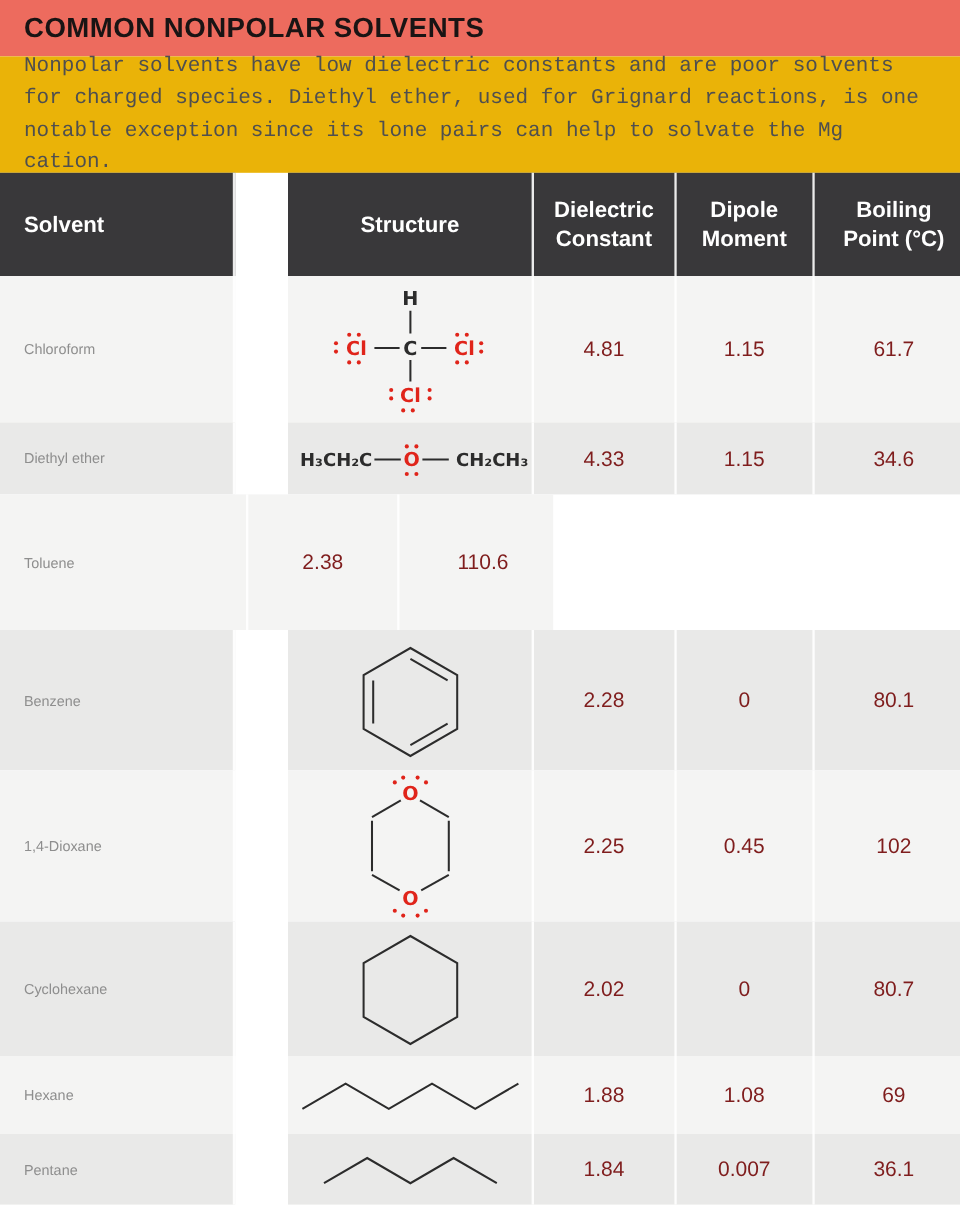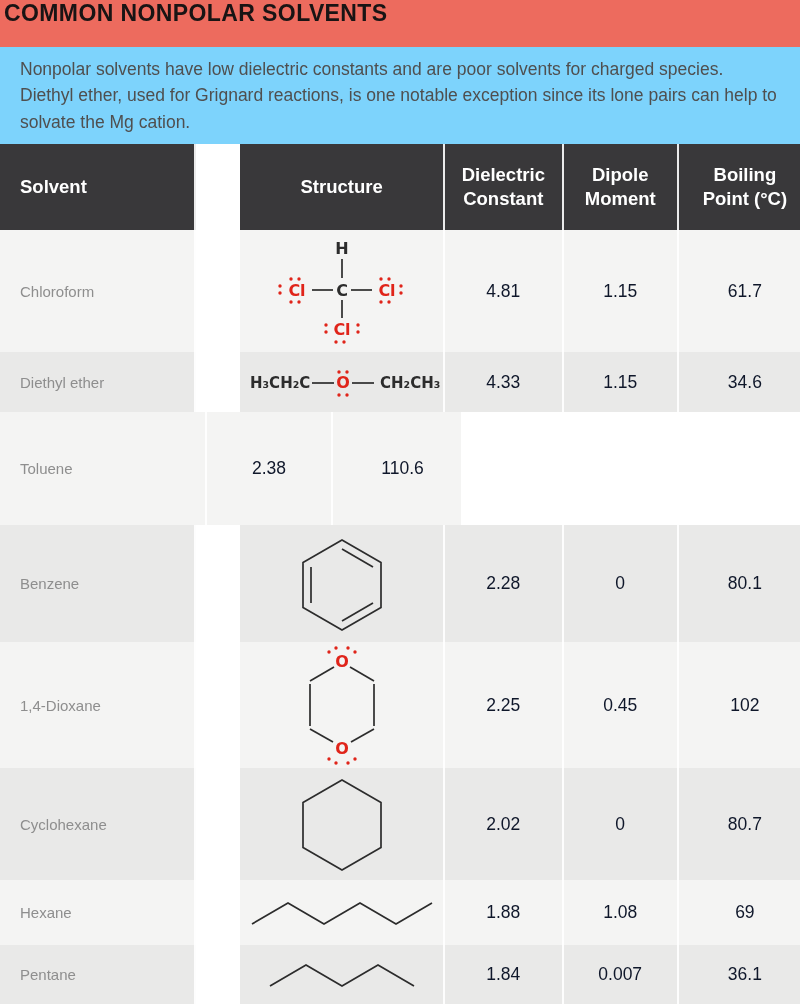--- a/index.html
+++ b/index.html
@@ -4,31 +4,31 @@
 <style>
   html,body{margin:0;padding:0;}
   body{
     width:800px;height:1004px;overflow:hidden;
     font-family:"Liberation Sans",sans-serif;
     background:#fff;
   }
   
   .title-band{
     height:47px;background:#ed6b5e;
-    display:flex;align-items:flex-start;
-    padding:0 4px;box-sizing:border-box;
+    display:flex;align-items:center;
+    padding:0 20px;box-sizing:border-box;
   }
   .title-band h1{
     margin:0;font-size:23px;font-weight:800;color:#191414;
     letter-spacing:.4px;
   }
   .desc-band{
-    height:97px;background:#7dd3fc;
+    height:97px;background:#eab308;
     display:flex;align-items:center;
-    padding:16px 20px;box-sizing:border-box;
+    padding:16px 20px;box-sizing:border-box;font-family:Liberation Mono, monospace;
   }
   .desc-band p{
     margin:0;font-size:17.5px;line-height:1.52;color:#4f4f4f;
   }
   
   .tbl{width:800px;}
   .row{display:flex;width:800px;}
   .cell{box-sizing:border-box;display:flex;align-items:center;}
   .c1{width:207px;padding-left:20px;}
   .c2{width:217px;justify-content:center;margin-left:44px;}
@@ -39,22 +39,22 @@
   
   .hrow{height:86px;}
   .hrow .cell{
     background:#39383a;color:#fff;font-weight:bold;
     font-size:18.5px;line-height:1.3;text-align:center;
   }
   .hrow .c1{text-align:left;}
   
   .light .cell{background:#f4f4f3;}
   .dark  .cell{background:#e9e9e8;}
-  .solvent{color:#8e8e8e;font-size:15px;}
-  .val{color:#0f172a;font-size:17.5px;}
+  .solvent{color:#8e8e8e;font-size:12px;}
+  .val{color:#7f1d1d;font-size:17.5px;}
   
   svg{display:block;}
   svg text{
     font-family:"DejaVu Sans","Liberation Sans",sans-serif;
     font-size:16px;font-weight:bold;fill:#2c2c2c;
   }
   svg text.red{fill:#e0241a;}
   svg .bond{stroke:#2c2c2c;stroke-width:1.7;fill:none;}
   svg .dot{fill:#e0241a;}
   svg text.formula{font-size:15px;}

